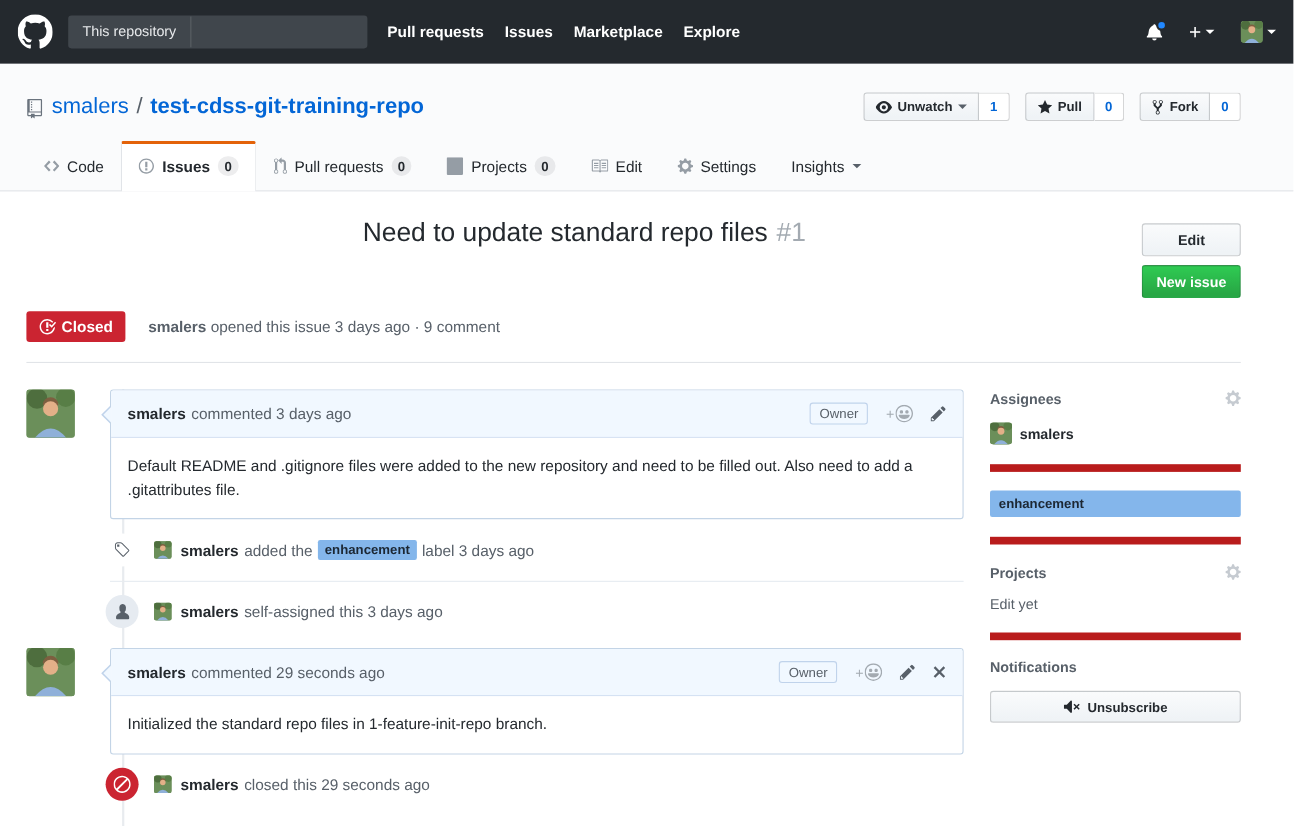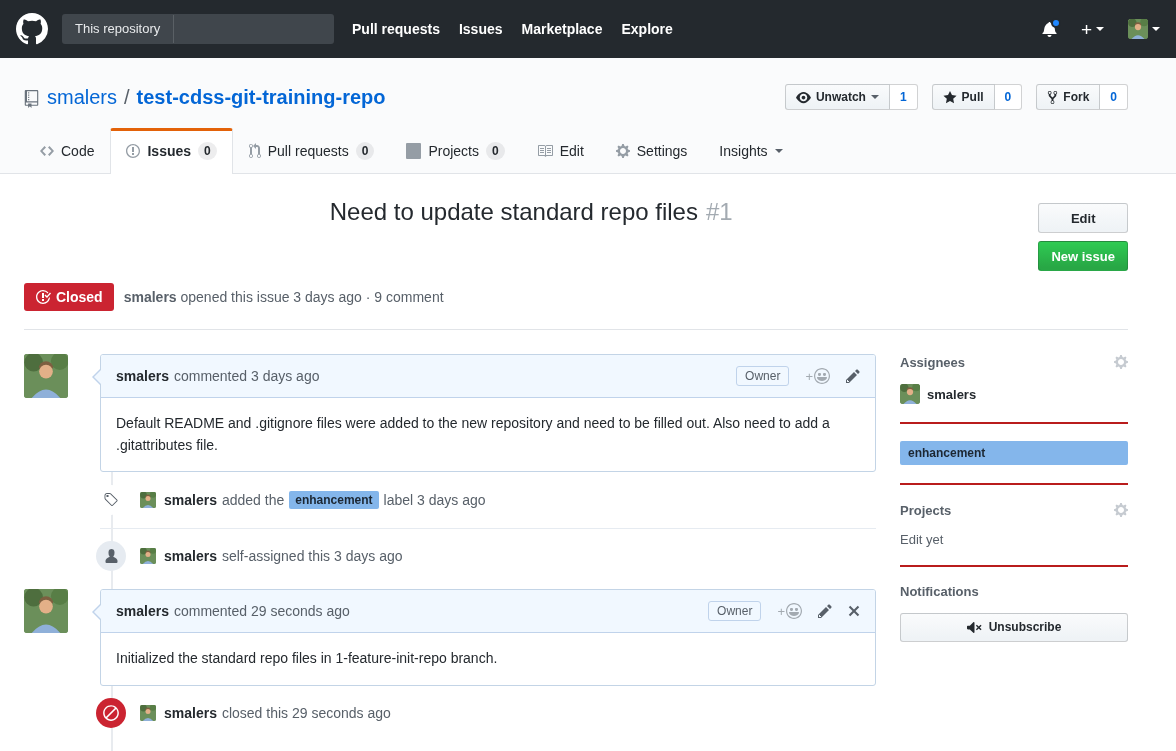--- a/index.html
+++ b/index.html
@@ -52,21 +52,21 @@
   
   .container { margin-left:24px; width:1104px; }
   .issue-head { display:flex; margin-top:24px; }
   .issue-title { font-size:24px; font-weight:400; color:#24292e; flex:1; line-height:1.2;text-align:center; }
   .issue-num { color:#a3aab1; margin-left:8px; font-weight:400; }
   .head-actions { display:flex; gap:8px; padding-top:5px;flex-direction:column; }
   .btn { font-size:13px; font-weight:600; padding:5px 12px; border-radius:3px; color:#24292e;
     border:1px solid rgba(27,31,35,.2); background:linear-gradient(-180deg,#fafbfc,#eff3f6 90%);
     cursor:pointer; font-family:inherit; white-space:nowrap; height:30px; }
   .btn-green { background:linear-gradient(-180deg,#2fcb53,#28a745 90%); color:#fff; }
-  .state-row { display:flex; align-items:center; gap:10px; margin-top:12px; font-size:14px; color:#586069; }
+  .state-row { display:flex; align-items:center; gap:21px; margin-top:12px; font-size:14px; color:#586069; }
   .state-badge { display:flex; align-items:center; gap:5px; background:#cb2431; color:#fff;
     font-weight:600; padding:6px 11px; border-radius:3px; }
   .meta-author { font-weight:700; }
   .head-divider { border-bottom:1px solid #e1e4e8; margin-top:18px; }
 
   
   .discussion { display:flex; margin-top:24px; }
   .timeline { width:852px; position:relative; padding-bottom:24px; }
   .timeline::before { content:""; position:absolute; left:87px; top:0; bottom:0; width:2px; background:#e8ebef; }
   .comment-row { display:flex; position:relative; }
@@ -91,30 +91,30 @@
   .event-icon.tag-bg { background:#fff; color:#586069; }
   .event-icon.person-bg { background:#e6ebf1; color:#586069; }
   .event-icon.closed-bg { background:#cb2431; color:#fff; }
   .mini-avatar { width:16px; height:16px; border-radius:2px; margin-right:3px; }
   .event-author { font-weight:700; color:#24292e; }
   .label-chip { padding:2px 6px; border-radius:2px; font-size:12px; font-weight:600; color:#1c2733; cursor:pointer; }
   .event-divider { border-top:1px solid #e6ebf1; margin-left:76px; }
 
   
   .sidebar { width:228px; margin-left:24px; font-size:13px; }
-  .sb-section { border-bottom:2px solid #b91c1c; padding-bottom:18px; margin-bottom:17px; }
+  .sb-section { border-bottom:7px solid #b91c1c; padding-bottom:18px; margin-bottom:17px; }
   .sb-section.last { border-bottom:none; }
   .sb-heading { display:flex; align-items:center; justify-content:space-between;
     font-size:13px; font-weight:600; color:#586069; }
   .sb-gear { color:#c6cbd1; cursor:pointer; display:flex; }
   .sb-content { margin-top:14px; }
   .assignee-row { display:flex; align-items:center; gap:7px; font-weight:700; color:#24292e; cursor:pointer; }
   .sb-label { display:block; width:100%; padding:5px 8px; border-radius:2px; font-size:12px; font-weight:600; color:#1c2733; cursor:pointer; }
   .sb-empty { color:#586069; }
-  .unsub-btn { width:100%; display:flex; align-items:flex-start; justify-content:center; gap:7px;
+  .unsub-btn { width:100%; display:flex; align-items:center; justify-content:center; gap:7px;
     padding:6px 0; font-size:12px; font-weight:600; color:#24292e; font-family:inherit;
     background:linear-gradient(-180deg,#fafbfc,#eff3f6 90%); border:1px solid rgba(27,31,35,.2);
     border-radius:3px; cursor:pointer; }
 </style>
 </head>
 <body>
 
 <svg width="0" height="0" style="position:absolute">
   <defs>
     <symbol id="i-mark-github" viewBox="0 0 16 16">

